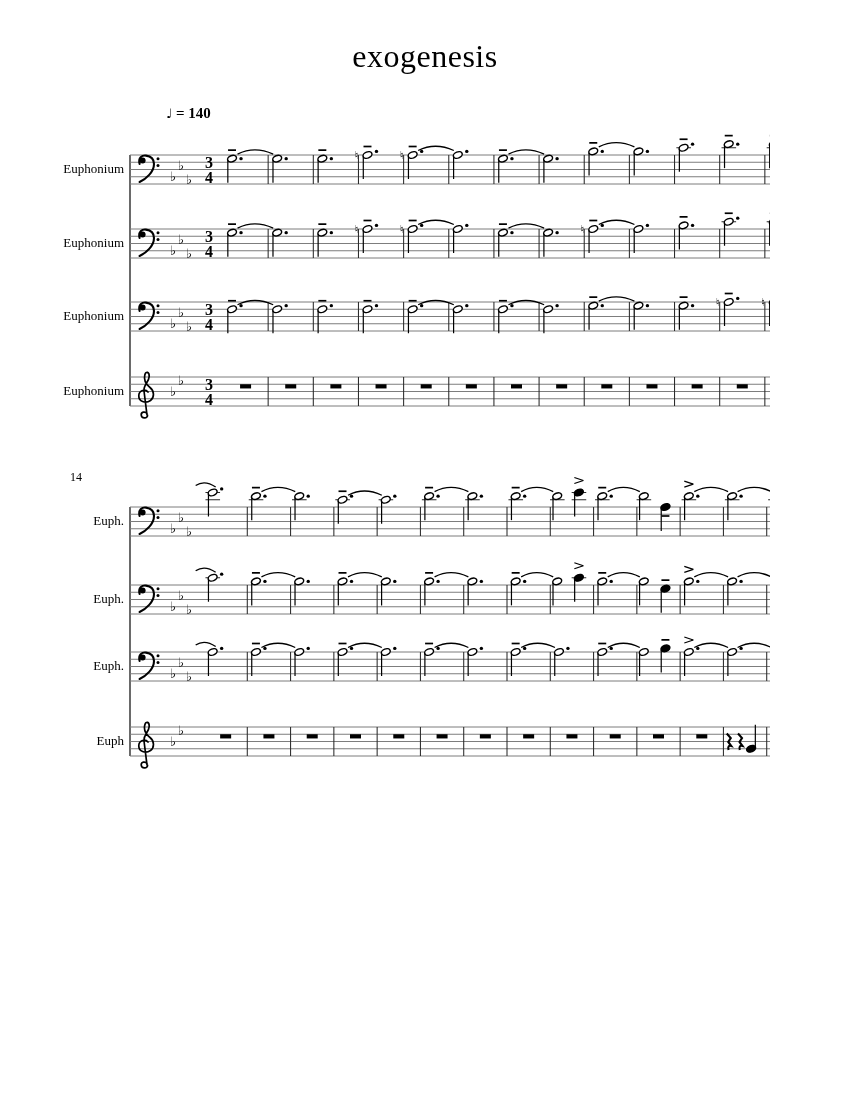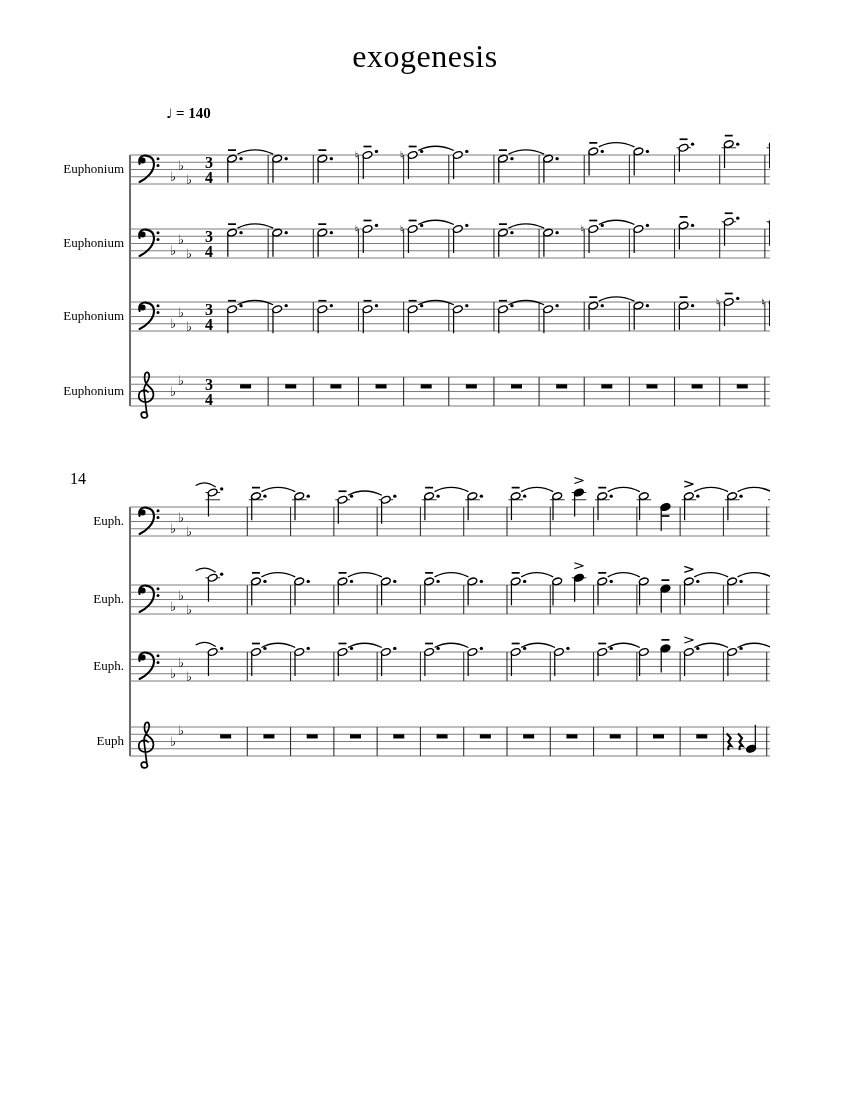--- a/index.html
+++ b/index.html
@@ -2,21 +2,21 @@
 <html><head>
 <meta charset="utf-8">
 <style>
   html,body{margin:0;padding:0;background:#fff;}
   .page{position:relative;width:770px;height:1100px;background:#ffffff;overflow:hidden;
         font-family:"Liberation Serif", serif;color:#000;}
   .title{position:absolute;top:38px;left:0;width:850px;text-align:center;
          font-size:32px;font-weight:400;letter-spacing:0.5px;}
   .tempo{position:absolute;left:166px;top:105px;font-size:15px;font-weight:bold;}
   .tempo .note{font-family:"DejaVu Sans", sans-serif;font-size:13px;}
-  .meas-num{position:absolute;left:70px;top:470px;font-size:16px;}
+  .meas-num{position:absolute;left:70px;top:470px;font-size:12px;}
   .inst-label{position:absolute;left:4px;width:120px;text-align:right;
               font-size:13px;line-height:22px;white-space:nowrap;}
   .lbl-s1-0{top:158px;} .lbl-s1-1{top:232px;} .lbl-s1-2{top:305px;} .lbl-s1-3{top:380px;}
   .lbl-s2-0{top:510px;} .lbl-s2-1{top:588px;} .lbl-s2-2{top:655px;} .lbl-s2-3{top:730px;}
   svg.score{position:absolute;left:0;top:0;}
 </style>
 </head>
 <body>
 
 <div class="page">

